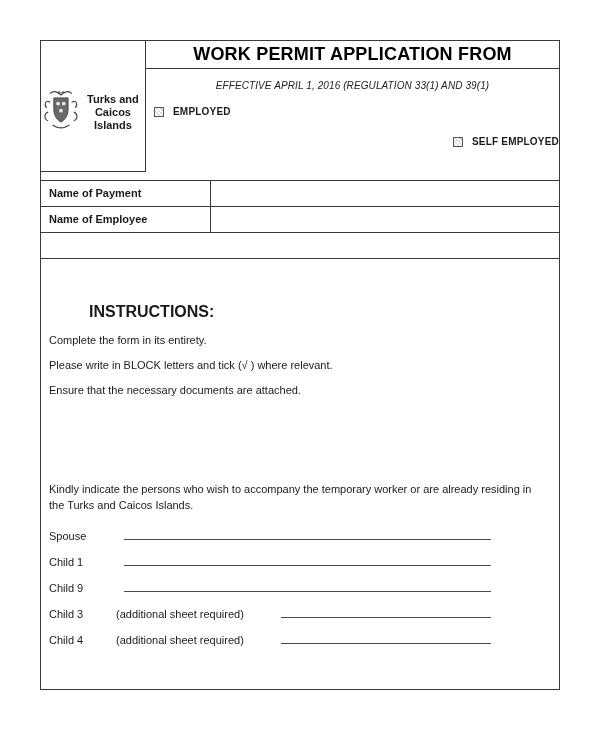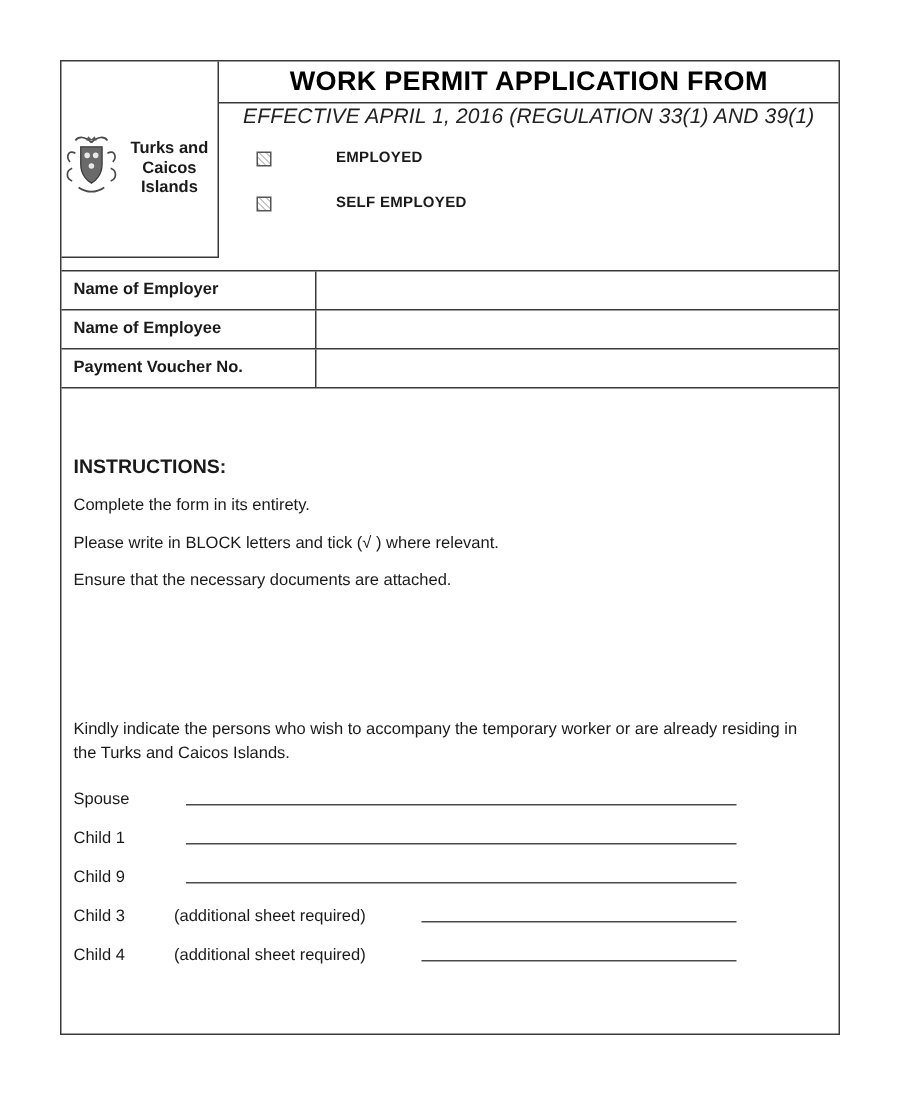--- a/index.html
+++ b/index.html
@@ -49,33 +49,33 @@
     height: 28px;
     border-bottom: 1px solid #3a3a3a;
     text-align: center;
     font-size: 18px;
     font-weight: 700;
     line-height: 27px;
     letter-spacing: 0.2px;
     color: #000;
   }
   .subtitle {
+    margin-top: 11px;
     text-align: center;
     font-style: italic;
-    font-size: 14px;
+    font-size: 10px;
     color: #222;
     letter-spacing: 0.1px;
   }
   .checkbox-row {
     display: flex;
     align-items: center;
-    margin: 15px 0 0 25px;
-    gap: 34px;
-  }
-  .checkbox-row + .checkbox-row { margin-top: 19px; }
+    margin: 15px 0 0 8px;
+  }
+  .checkbox-row + .checkbox-row { margin-top: 19px; justify-content: flex-end; }
   .checkbox-box {
     width: 10px; height: 10px;
     border: 1px solid #555;
     background-image: repeating-linear-gradient(45deg, #c9c9c9 0 1px, transparent 1px 3px);
     cursor: pointer;
     flex: 0 0 auto;
   }
   .checkbox-label {
     font-size: 10px;
     font-weight: 700;
@@ -97,21 +97,21 @@
     padding-left: 8px;
   }
   .field-value { flex: 1; cursor: text; }
   
   .instructions {
     flex: 1;
     padding: 44px 12px 0 8px;
     font-size: 11px;
     overflow: hidden;
   }
-  .instr-heading { font-weight: 700; margin-bottom: 12px; font-size: 13px; }
+  .instr-heading { font-weight: 700; margin-bottom: 12px; font-size: 16px; margin-left: 40px; }
   .instr-line { margin-bottom: 11px; line-height: 14px; }
   .accompany-note {
     margin-top: 84px;
     line-height: 16px;
     padding-right: 4px;
     margin-bottom: 12px;
   }
   .family-row {
     display: flex;
     align-items: flex-end;
@@ -161,29 +161,28 @@
         <span class="checkbox-label">EMPLOYED</span>
       </div>
       <div class="checkbox-row">
         <span class="checkbox-box"></span>
         <span class="checkbox-label">SELF EMPLOYED</span>
       </div>
     </div>
   </div>
 
   <div class="field-row">
-    <div class="field-label">Name of Employer</div>
+    <div class="field-label">Name of Payment</div>
     <div class="field-value"></div>
   </div>
   <div class="field-row">
     <div class="field-label">Name of Employee</div>
     <div class="field-value"></div>
   </div>
   <div class="field-row">
-    <div class="field-label">Payment Voucher No.</div>
     <div class="field-value"></div>
   </div>
 
   <div class="instructions">
     <div class="instr-heading">INSTRUCTIONS:</div>
     <div class="instr-line">Complete the form in its entirety.</div>
     <div class="instr-line">Please write in BLOCK letters and tick (√ ) where relevant.</div>
     <div class="instr-line">Ensure that the necessary documents are attached.</div>
 
     <div class="accompany-note">Kindly indicate the persons who wish to accompany the temporary worker or are already residing in the Turks and Caicos Islands.</div>

